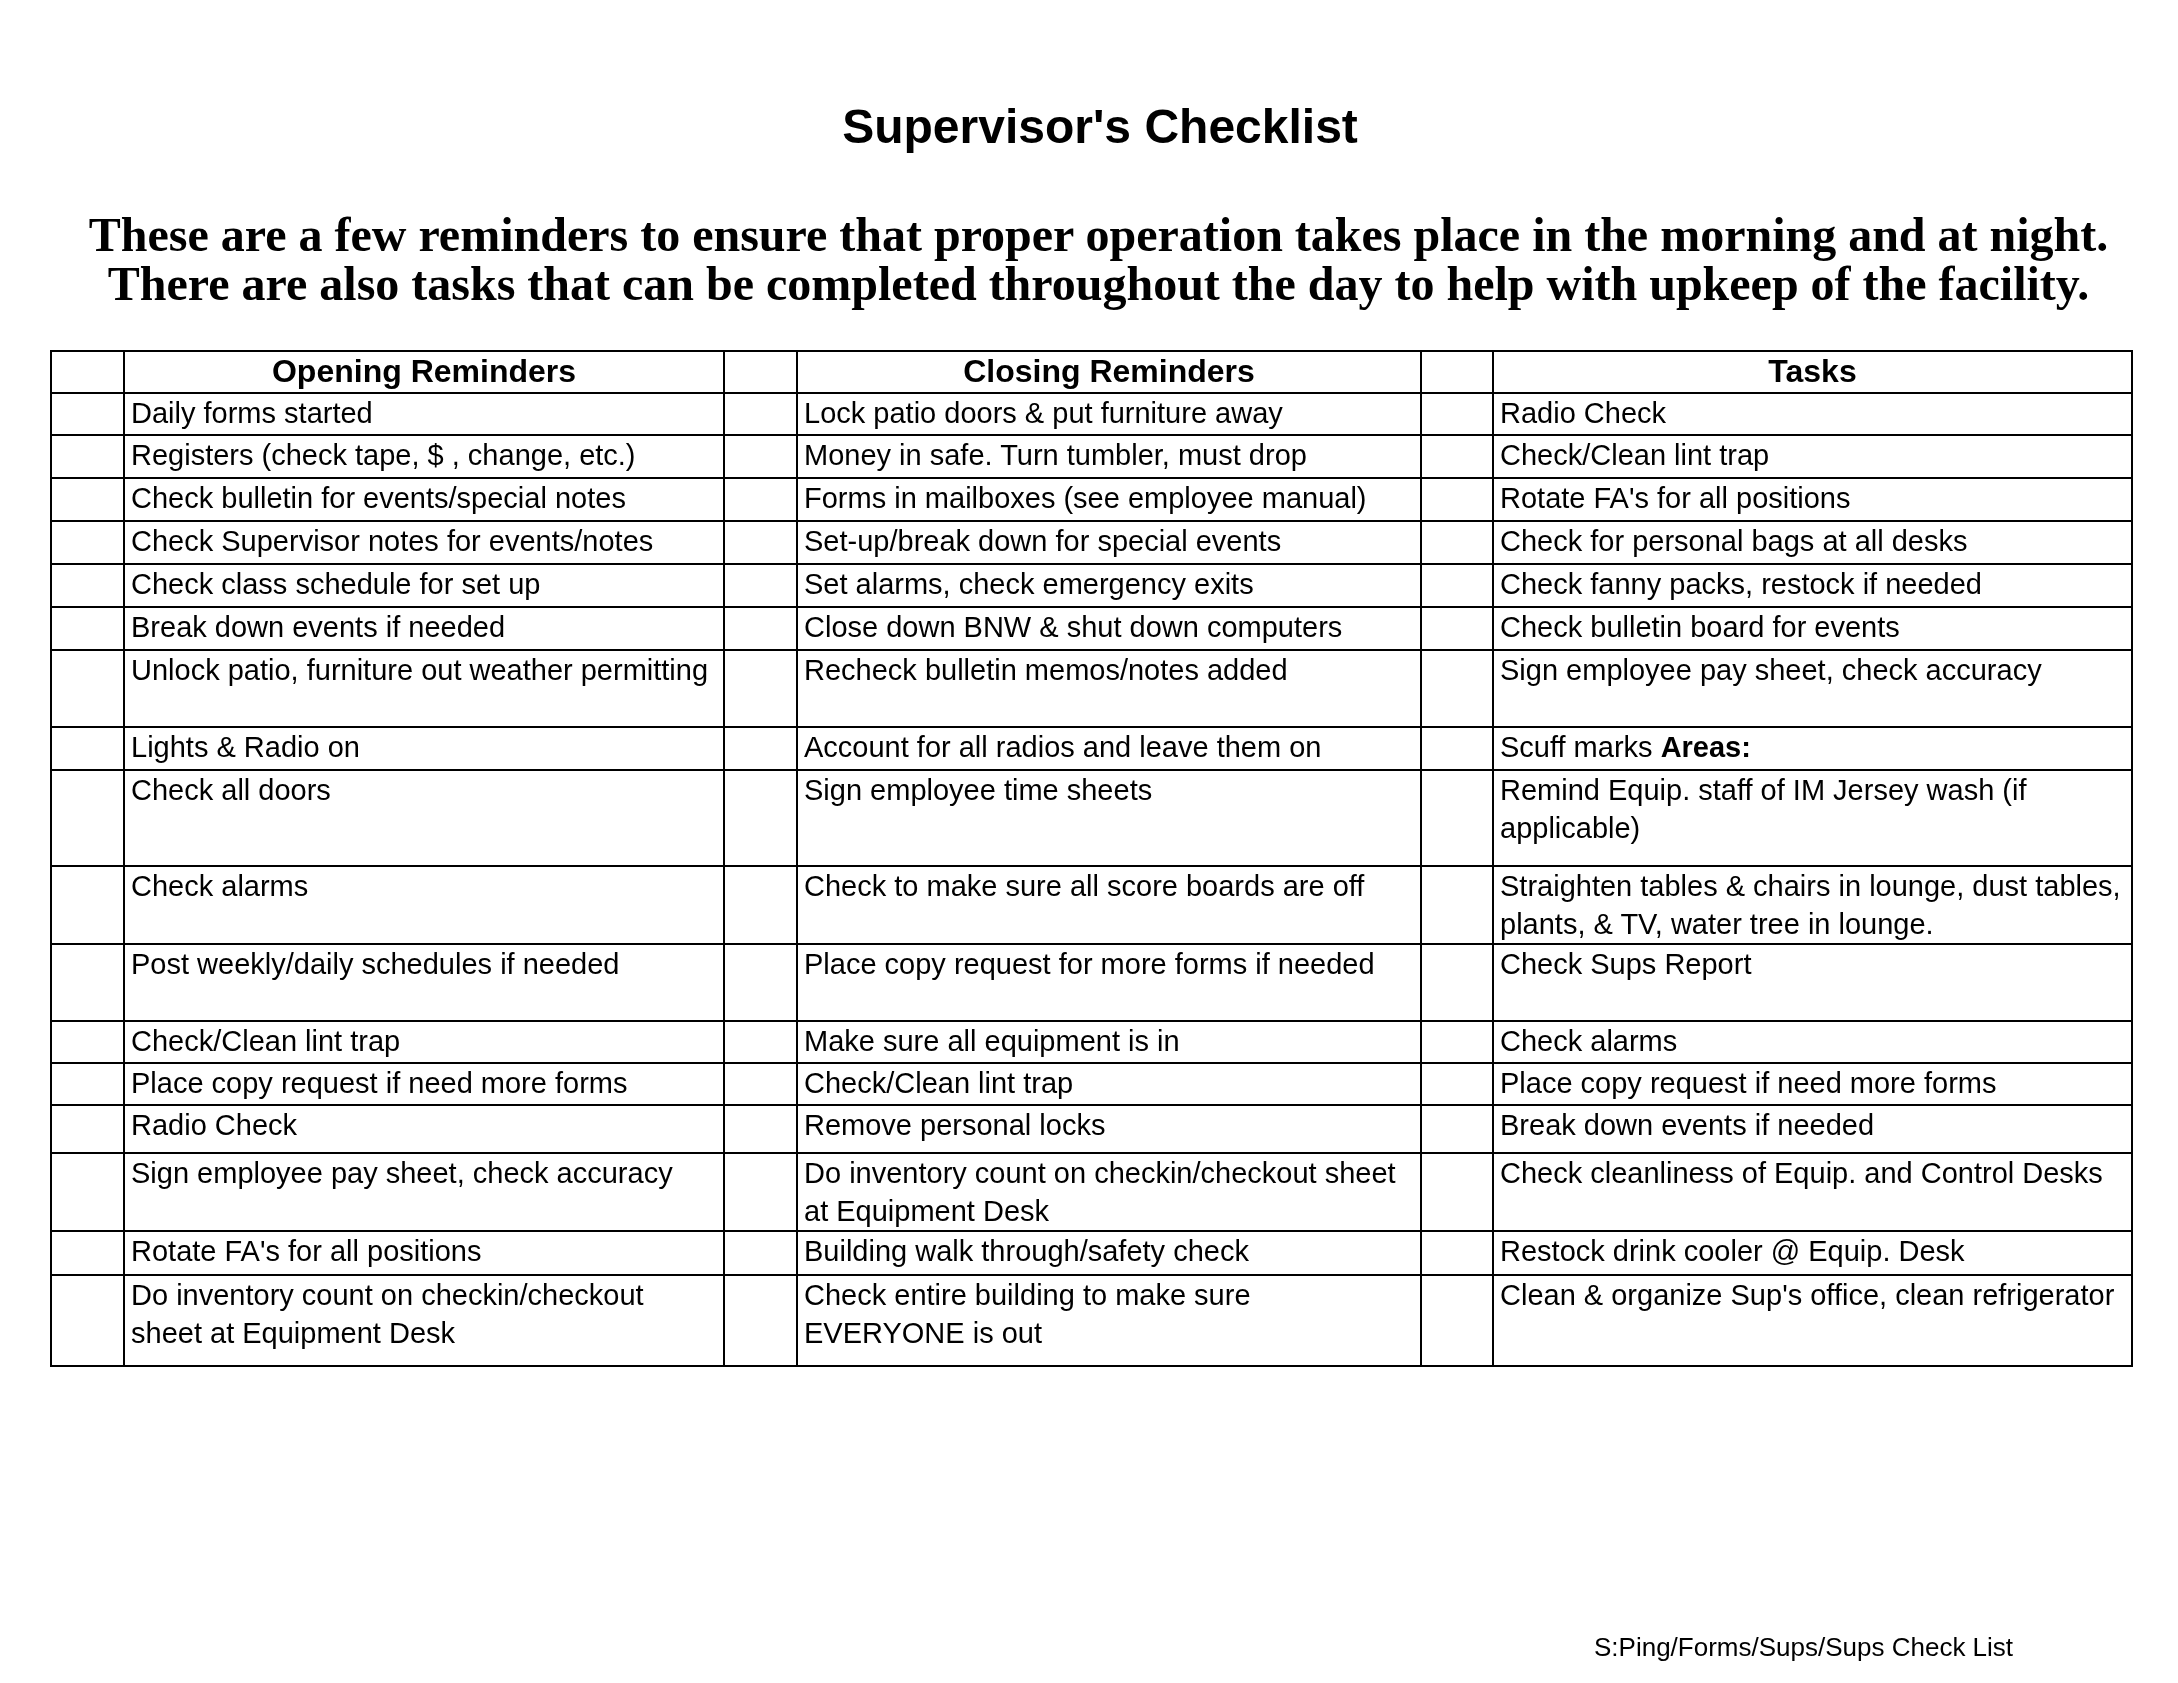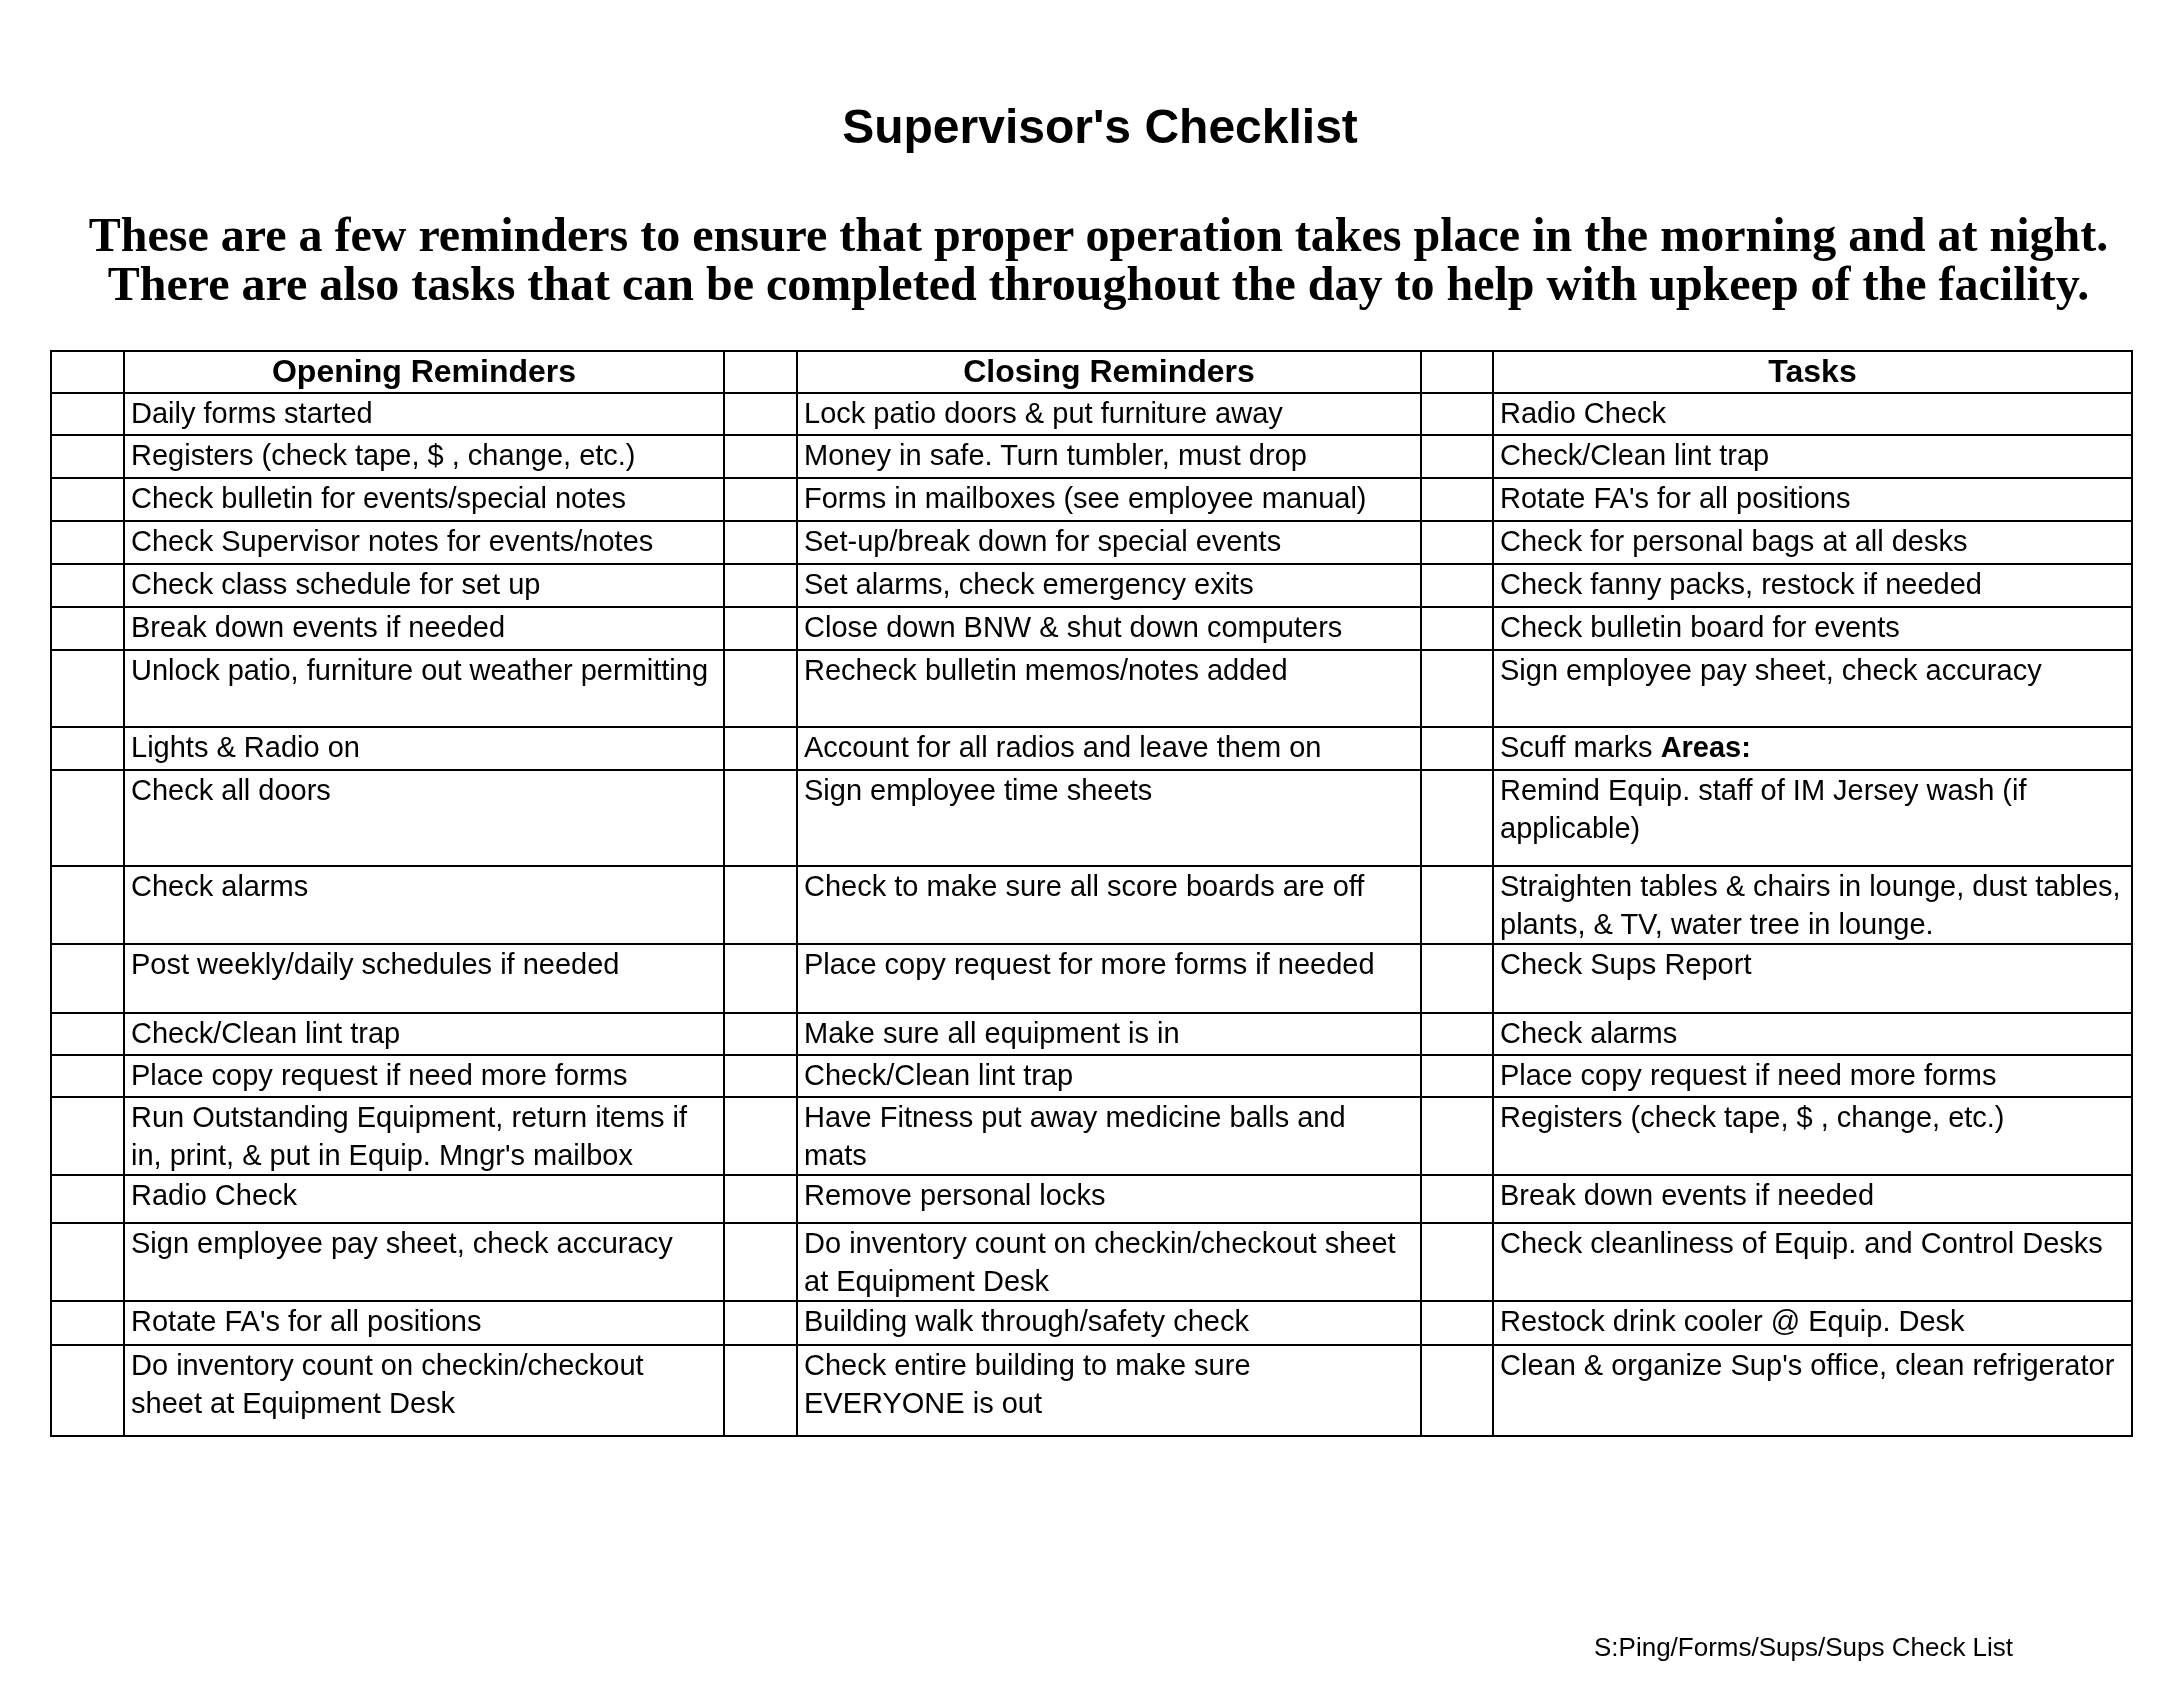--- a/index.html
+++ b/index.html
@@ -127,21 +127,21 @@
     <td>Remind Equip. staff of IM Jersey wash (if applicable)</td>
   </tr>
       <tr style="height: 76px;">
     <td class="box"></td>
     <td>Check alarms</td>
     <td class="box"></td>
     <td>Check to make sure all score boards are off</td>
     <td class="box"></td>
     <td>Straighten tables &amp; chairs in lounge, dust tables, plants, &amp; TV, water tree in lounge.</td>
   </tr>
-      <tr style="height: 69px;">
+      <tr style="height: 77px;">
     <td class="box"></td>
     <td>Post weekly/daily schedules if needed</td>
     <td class="box"></td>
     <td>Place copy request for more forms if needed</td>
     <td class="box"></td>
     <td>Check Sups Report</td>
   </tr>
       <tr style="height: 42px;">
     <td class="box"></td>
     <td>Check/Clean lint trap</td>
@@ -150,28 +150,20 @@
     <td class="box"></td>
     <td>Check alarms</td>
   </tr>
       <tr style="height: 42px;">
     <td class="box"></td>
     <td>Place copy request if need more forms</td>
     <td class="box"></td>
     <td>Check/Clean lint trap</td>
     <td class="box"></td>
     <td>Place copy request if need more forms</td>
-  </tr>
-      <tr style="height: 77px;">
-    <td class="box"></td>
-    <td>Run Outstanding Equipment, return items if in, print, &amp; put in Equip. Mngr's mailbox</td>
-    <td class="box"></td>
-    <td>Have Fitness put away medicine balls and mats</td>
-    <td class="box"></td>
-    <td>Registers (check tape, $ , change, etc.)</td>
   </tr>
       <tr style="height: 48px;">
     <td class="box"></td>
     <td>Radio Check</td>
     <td class="box"></td>
     <td>Remove personal locks</td>
     <td class="box"></td>
     <td>Break down events if needed</td>
   </tr>
       <tr style="height: 77px;">

